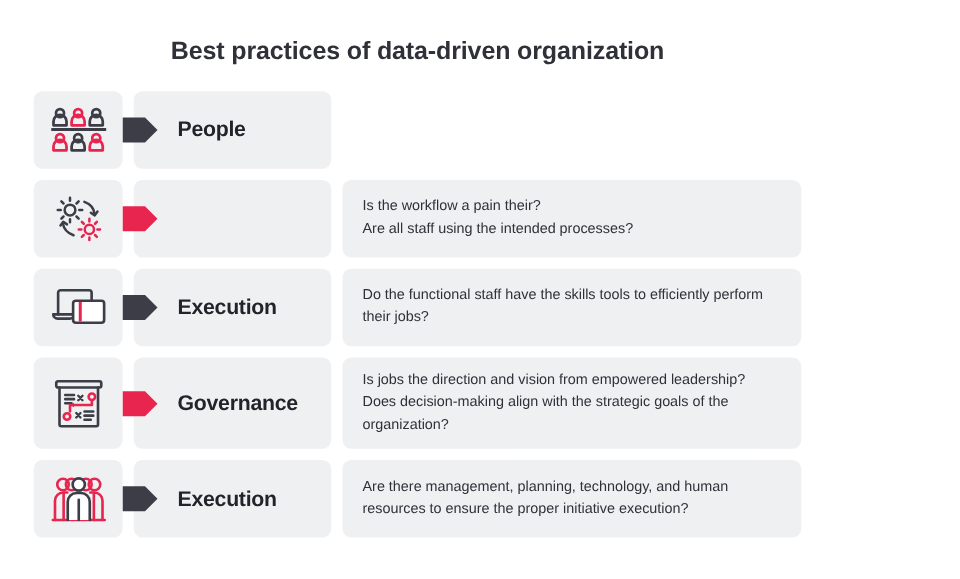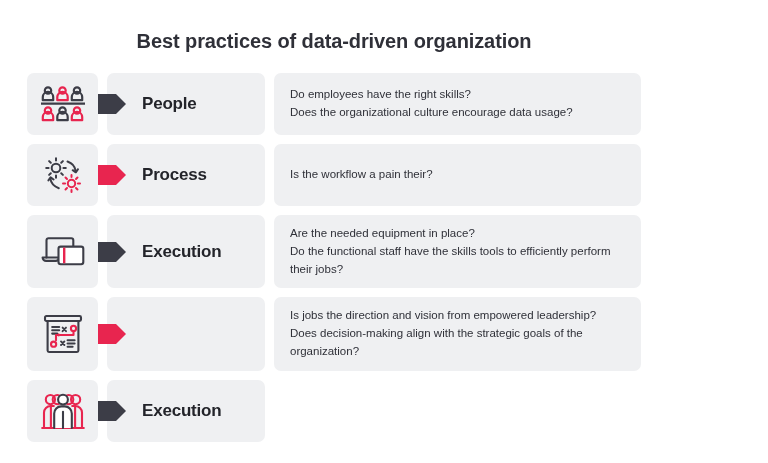--- a/index.html
+++ b/index.html
@@ -136,24 +136,20 @@
         </span>
       </div>
       <div class="label-card">
         <span class="arrow">
           <svg width="32" height="32" viewBox="0 0 32 32">
             <path d="M0 6h18l10 10-10 10H0z" fill="#3C3D47"></path>
           </svg>
         </span>
         <span class="label-text">People</span>
       </div>
-      <div class="desc-card">
-        <span class="desc-line">Do employees have the right skills?</span>
-        <span class="desc-line">Does the organizational culture encourage data usage?</span>
-      </div>
     </div>
 
     <div class="row">
       <div class="icon-card">
         <span>
           <svg width="42" height="40" viewBox="0 0 42 40">
             <g fill="none" stroke-width="2" stroke-linejoin="round" stroke-linecap="round">
               <g stroke="#3C3D47" transform="translate(3,2)">
                 <circle cx="11" cy="11" r="4.3"></circle>
                 <path d="M11 1.2v2.4M11 18.4v2.4M1.2 11h2.4M18.4 11h2.4M4.1 4.1l1.7 1.7M16.2 16.2l1.7 1.7M17.9 4.1l-1.7 1.7M5.8 16.2l-1.7 1.7"></path>
@@ -169,24 +165,24 @@
             </g>
           </svg>
         </span>
       </div>
       <div class="label-card">
         <span class="arrow">
           <svg width="32" height="32" viewBox="0 0 32 32">
             <path d="M0 6h18l10 10-10 10H0z" fill="#E8254F"></path>
           </svg>
         </span>
-        <span class="label-text">Process</span>
       </div>
       <div class="desc-card">
         <span class="desc-line">Is the workflow a pain their?</span>
+        <span class="desc-line">Are all staff using the intended processes?</span>
       </div>
     </div>
 
     <div class="row">
       <div class="icon-card">
         <span>
           <svg width="44" height="36" viewBox="0 0 44 36">
             <g fill="none" stroke="#3C3D47" stroke-width="2.1" stroke-linejoin="round" stroke-linecap="round">
               <path d="M5.5 23.5V6.2a2 2 0 0 1 2-2h22.8a2 2 0 0 1 2 2v6.4"></path>
               <path d="M1.6 23.5h16.6c0 1.9-1.6 3.4-3.5 3.4H5.1a3.5 3.5 0 0 1-3.5-3.4z"></path>
@@ -198,21 +194,20 @@
       </div>
       <div class="label-card">
         <span class="arrow">
           <svg width="32" height="32" viewBox="0 0 32 32">
             <path d="M0 6h18l10 10-10 10H0z" fill="#3C3D47"></path>
           </svg>
         </span>
         <span class="label-text">Execution</span>
       </div>
       <div class="desc-card">
-        <span class="desc-line">Are the needed equipment in place?</span>
         <span class="desc-line">Do the functional staff have the skills tools to efficiently perform their jobs?</span>
       </div>
     </div>
 
     <div class="row">
       <div class="icon-card">
         <span>
           <svg width="40" height="40" viewBox="0 0 40 40">
             <g fill="none" stroke="#3C3D47" stroke-width="2.1" stroke-linejoin="round" stroke-linecap="round">
               <rect x="2" y="2" width="36" height="5" rx="1.4"></rect>
@@ -230,20 +225,21 @@
             </g>
           </svg>
         </span>
       </div>
       <div class="label-card">
         <span class="arrow">
           <svg width="32" height="32" viewBox="0 0 32 32">
             <path d="M0 6h18l10 10-10 10H0z" fill="#E8254F"></path>
           </svg>
         </span>
+        <span class="label-text">Governance</span>
       </div>
       <div class="desc-card">
         <span class="desc-line">Is jobs the direction and vision from empowered leadership?</span>
         <span class="desc-line">Does decision-making align with the strategic goals of the organization?</span>
       </div>
     </div>
 
     <div class="row">
       <div class="icon-card">
         <span>
@@ -268,16 +264,19 @@
         </span>
       </div>
       <div class="label-card">
         <span class="arrow">
           <svg width="32" height="32" viewBox="0 0 32 32">
             <path d="M0 6h18l10 10-10 10H0z" fill="#3C3D47"></path>
           </svg>
         </span>
         <span class="label-text">Execution</span>
       </div>
+      <div class="desc-card">
+        <span class="desc-line">Are there management, planning, technology, and human resources to ensure the proper initiative execution?</span>
+      </div>
     </div>
 
   </div>
 </div>
 
 </body></html>

